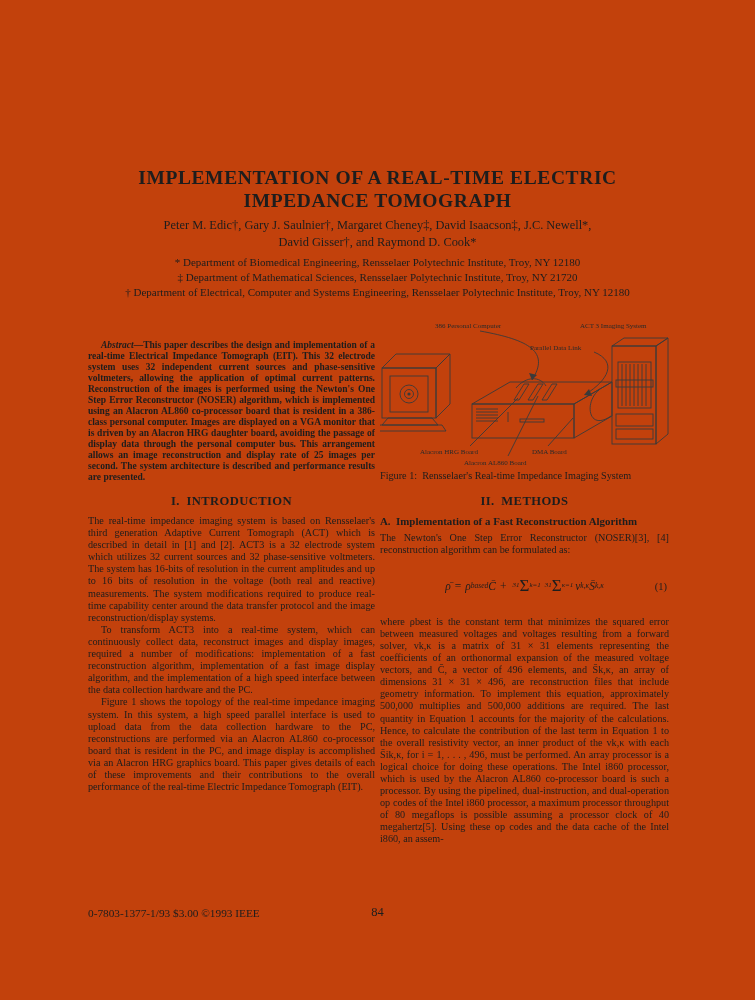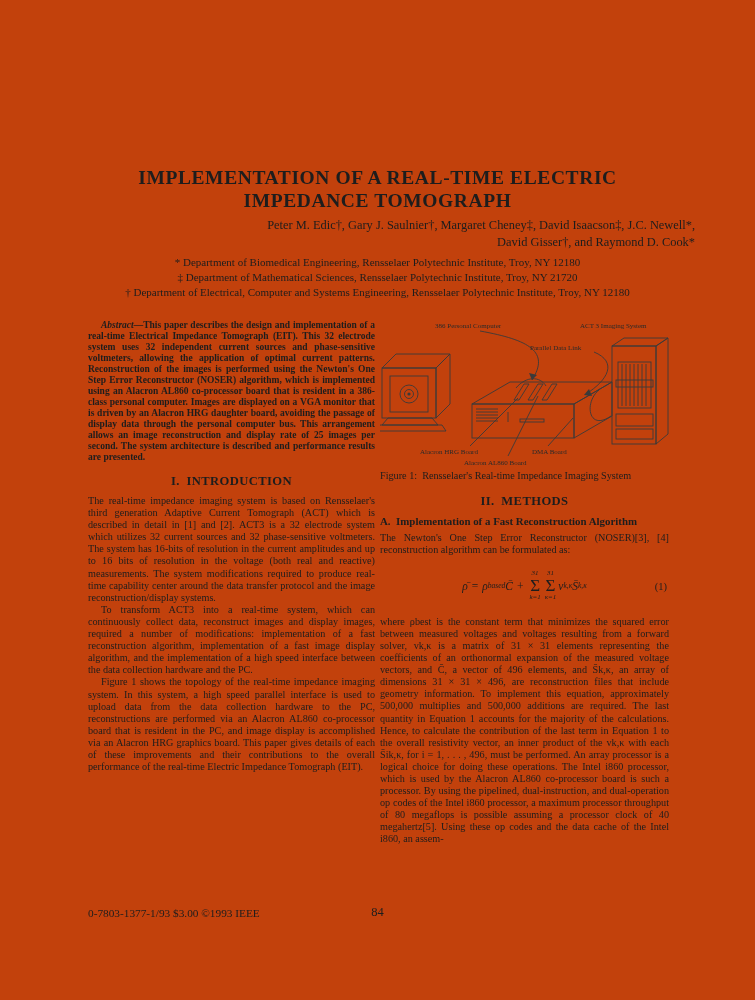--- a/index.html
+++ b/index.html
@@ -6,45 +6,45 @@
   body{
     width:755px;height:1000px;position:relative;
     background:#fdfdfc;color:#1d1d1d;
     font-family:"Liberation Serif","DejaVu Serif",serif;
     overflow:hidden;
   }
   .page{position:absolute;inset:0;background:#c2410c;}
   
   .title{position:absolute;top:166px;left:60px;width:635px;text-align:center;
     font-size:19.5px;font-weight:700;line-height:23px;letter-spacing:0.6px;}
-  .authors{position:absolute;top:217px;left:60px;width:635px;text-align:right;
+  .authors{position:absolute;top:217px;left:60px;width:635px;text-align:center;
     font-size:12.4px;line-height:16.5px;}
   .affiliations{position:absolute;top:255px;left:86px;width:583px;text-align:center;
     font-size:11px;line-height:14.8px;}
   
-  .col-left{position:absolute;left:88px;top:320px;width:287px;}
+  .col-left{position:absolute;left:88px;top:340px;width:287px;}
   .col-right{position:absolute;left:380px;top:318px;width:289px;}
   p.body{font-size:10.2px;line-height:12.1px;text-align:justify;margin:0;}
   p.indent{text-indent:13px;}
   .abstract{font-size:9.5px;line-height:11px;font-weight:700;text-align:justify;margin:0;text-indent:13px;}
   .abstract .ab-label{font-style:italic;}
   .sec-heading{text-align:center;font-size:12.6px;font-weight:700;margin:11px 0 6px 0;letter-spacing:0.4px;}
   .subsec-heading{font-size:10.9px;font-weight:700;margin:5px 0 4px 0;
     padding-left:18px;text-indent:-18px;line-height:13px;}
   .para-gap{margin-top:3px;}
   
   .figure-wrap{width:289px;height:148px;}
   .figure-wrap svg{display:block;}
   .fig-caption{font-size:10.2px;line-height:12.6px;text-align:left;margin:4px 0 2px 0;}
   
   .equation{position:relative;display:flex;align-items:center;justify-content:center;
     margin:8px 0 8px 0;font-size:11.5px;font-style:italic;min-height:44px;}
   .equation .sb{font-size:7.5px;font-style:italic;}
   .equation .op{margin:0 4px;font-style:normal;}
-  .sum{display:inline-flex;flex-direction:column;align-items:center;margin:0 2px;line-height:1;}
+  .sum{display:inline-flex;flex-direction:row;align-items:center;margin:0 2px;line-height:1;}
   .sum .lim{font-size:7px;font-style:italic;line-height:7px;}
   .sum .sigma{font-size:17px;font-style:normal;line-height:17px;}
   .eq-number{position:absolute;right:2px;top:50%;transform:translateY(-50%);
     font-style:normal;font-size:10.5px;}
   
   .footer-copyright{position:absolute;left:88px;top:907px;font-size:11.3px;}
   .footer-page{position:absolute;left:50%;top:905px;transform:translateX(-50%);font-size:12.5px;}
   svg text{font-family:"Liberation Serif","DejaVu Serif",serif;fill:#2a2a2a;}
   svg .ln{stroke:#3a3a3a;stroke-width:0.9;fill:none;}
   svg .fl{fill:#3a3a3a;stroke:none;}

